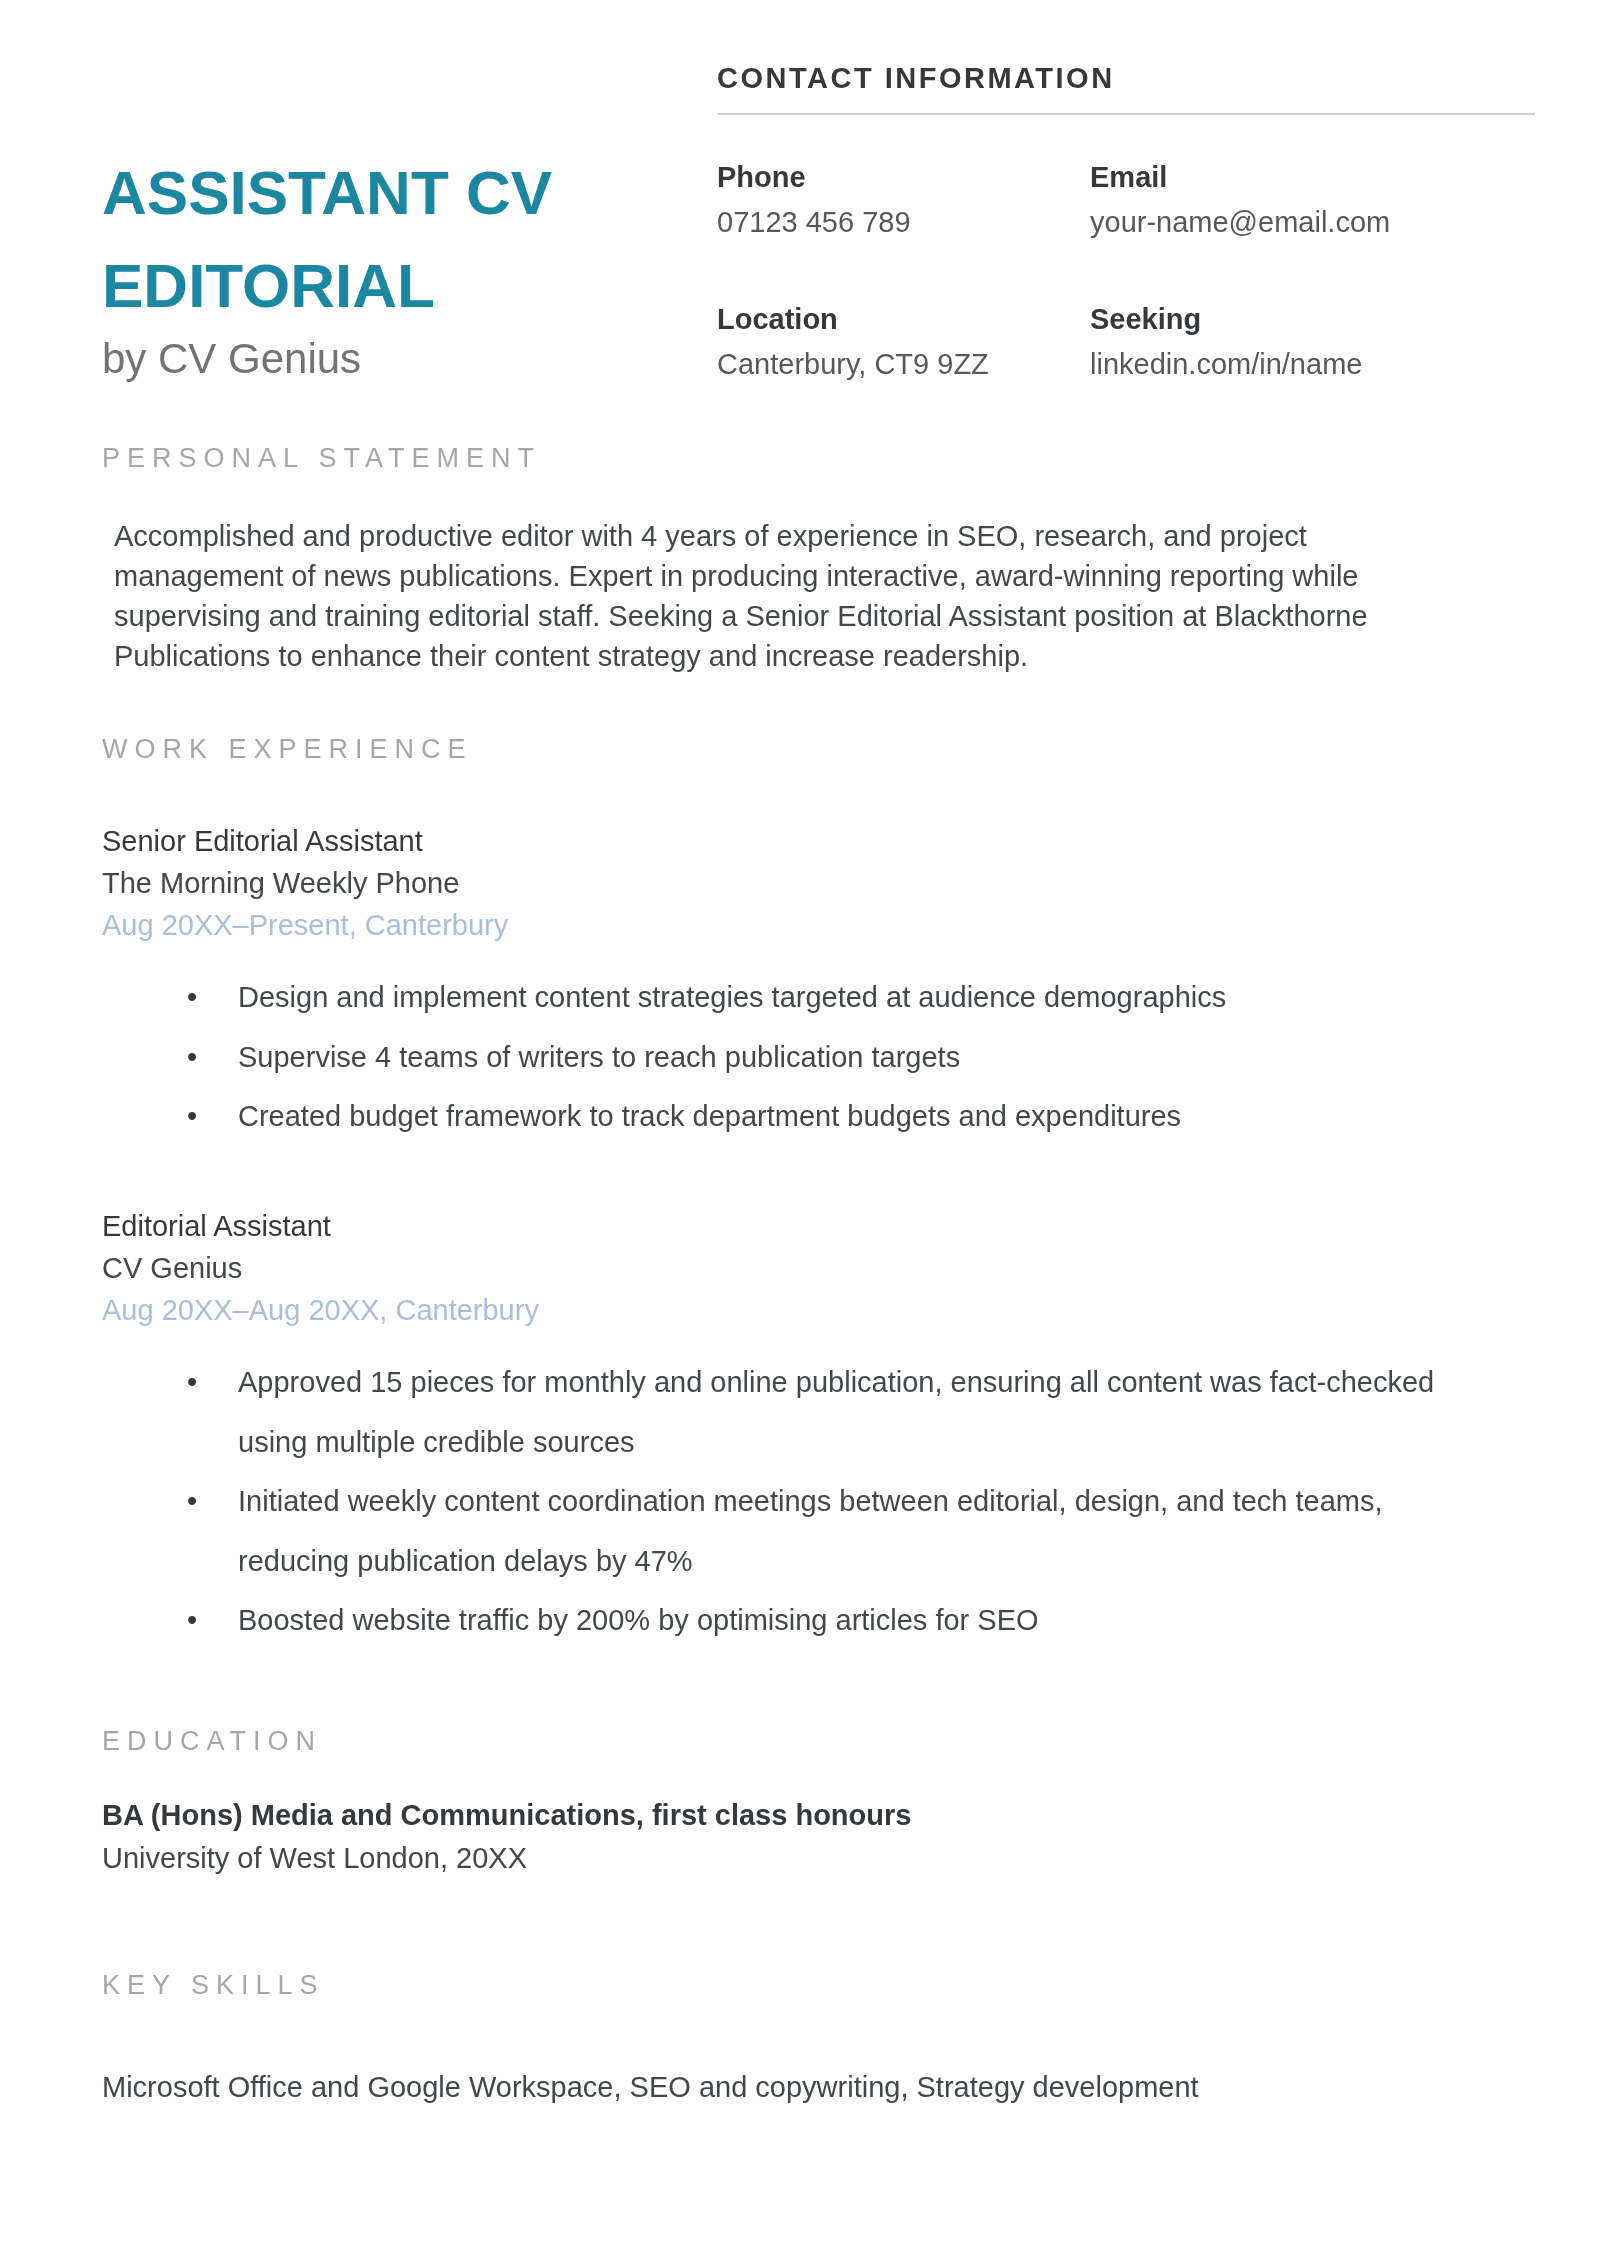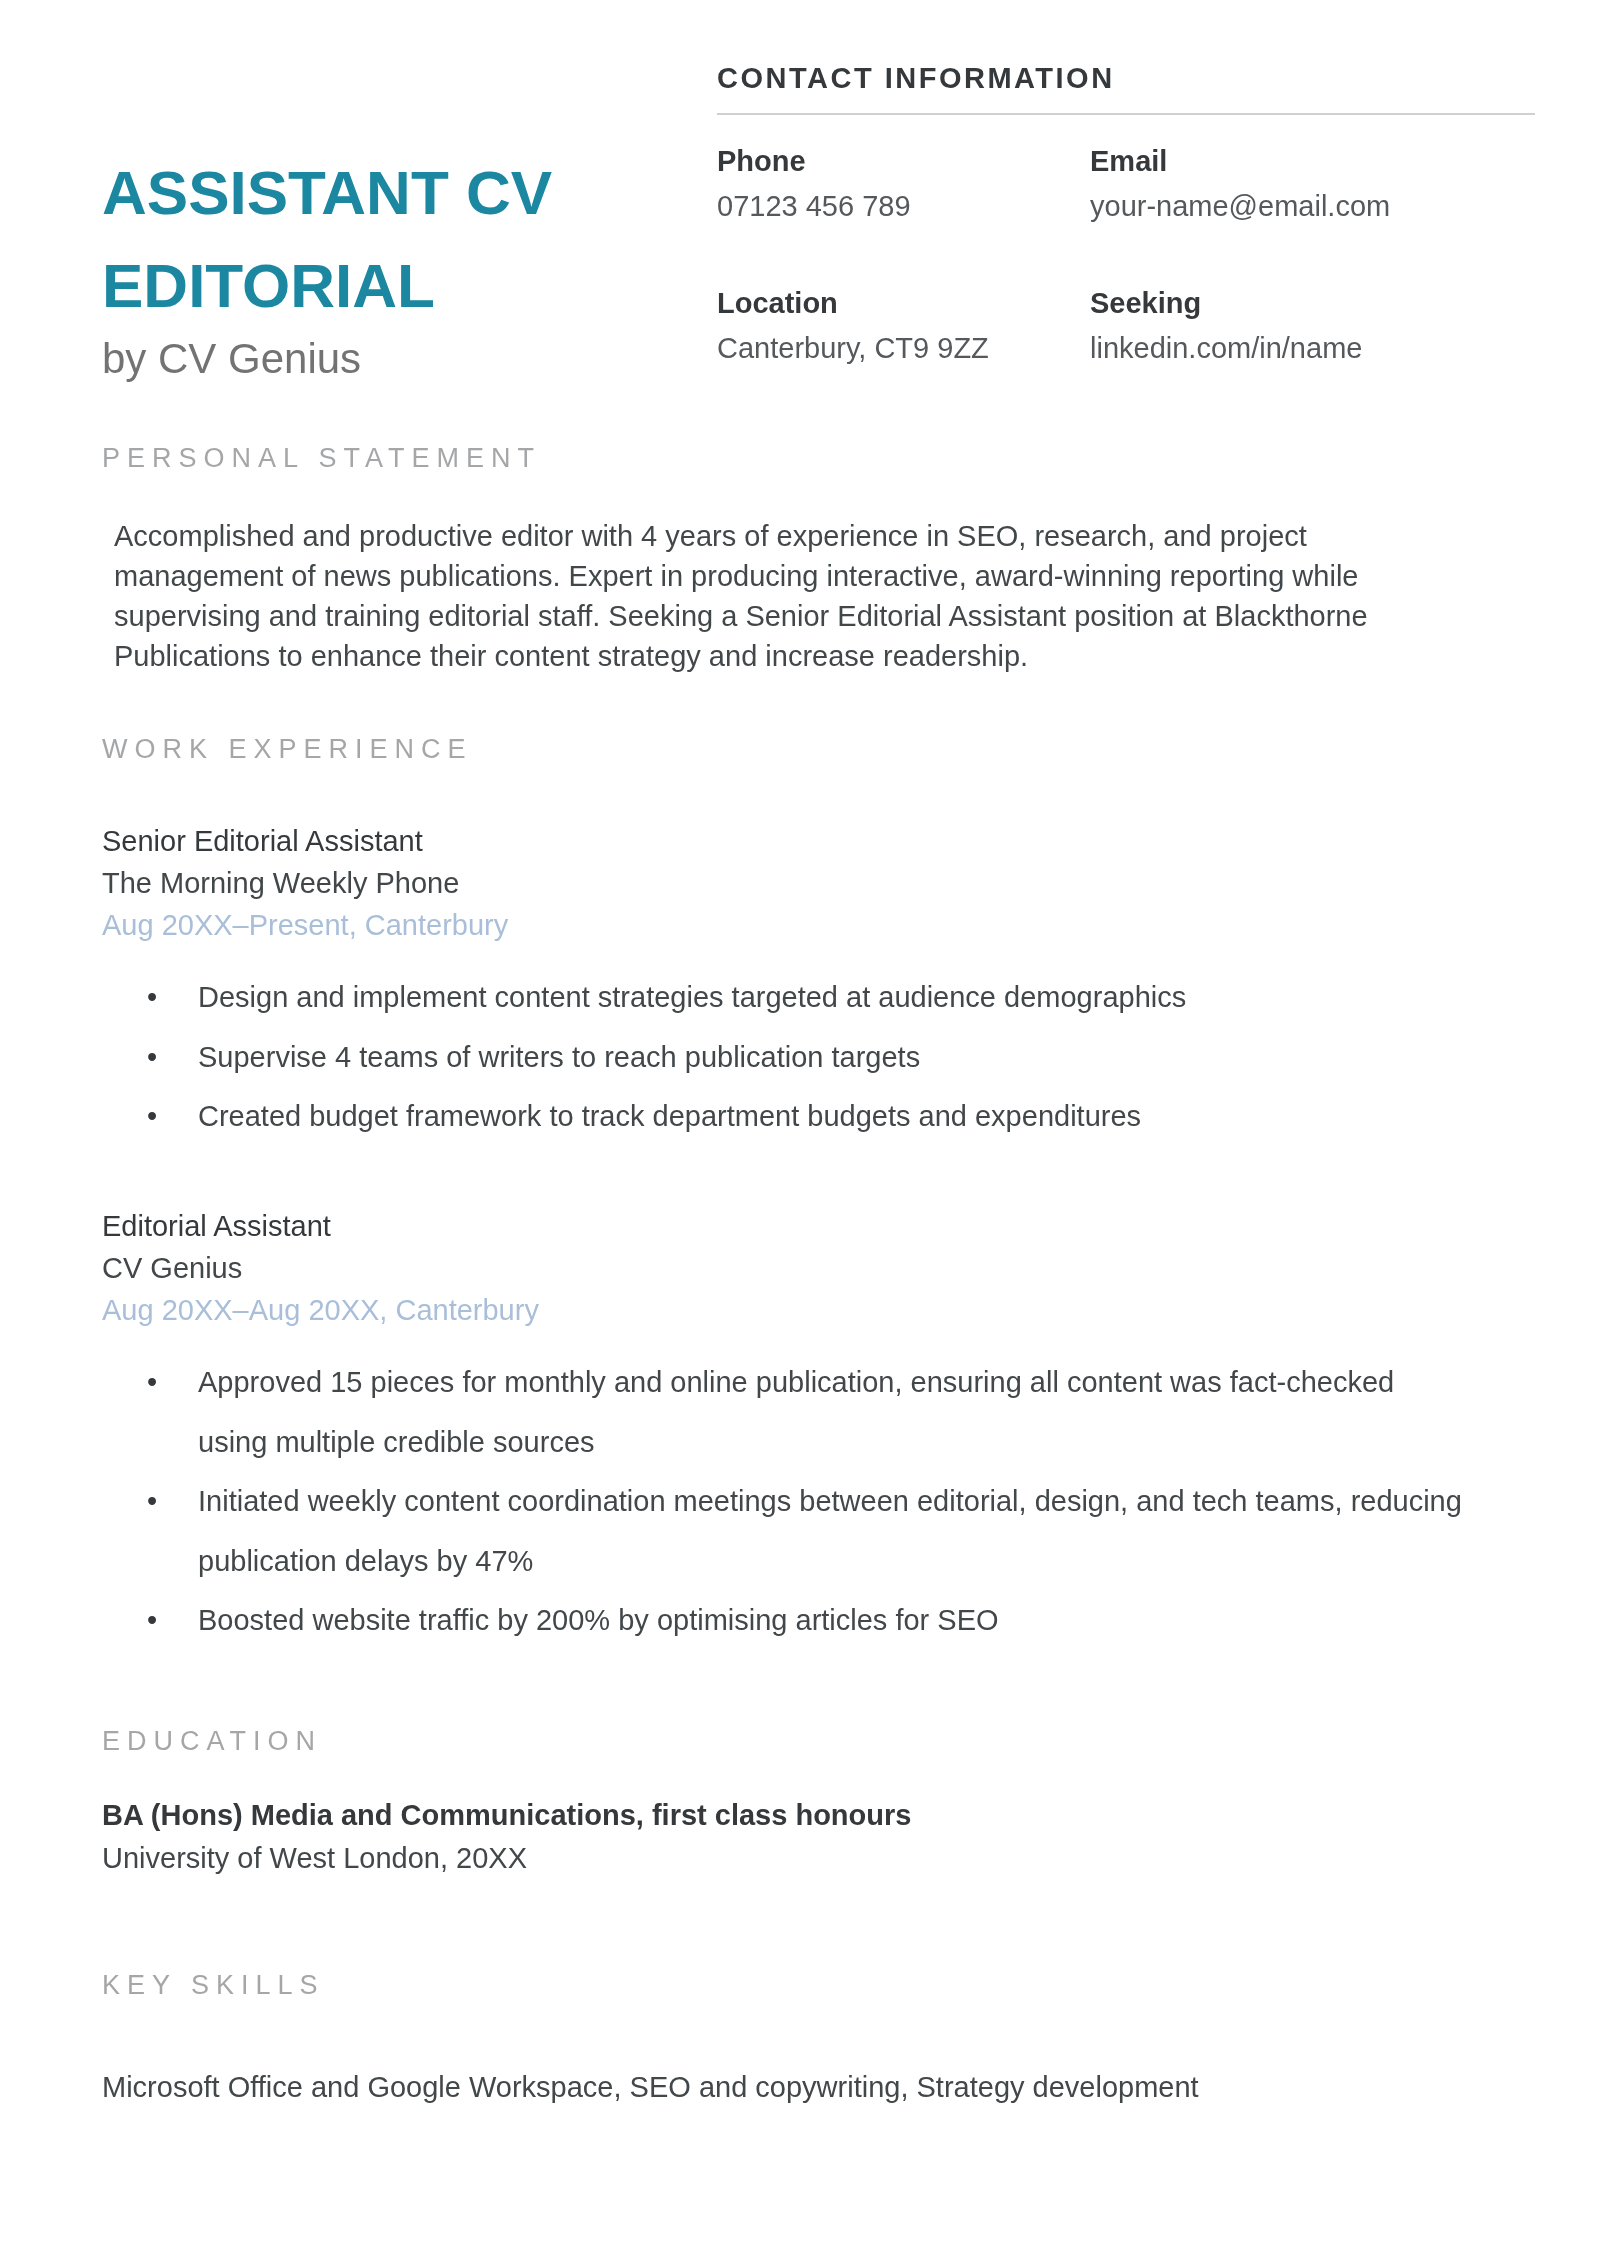--- a/index.html
+++ b/index.html
@@ -36,21 +36,21 @@
     font-size: 29px;
     font-weight: 700;
     letter-spacing: 2.5px;
     color: #35393c;
   }
   .contact-divider { height: 2px; background: #d0d0d0; margin-top: 18px; }
   .contact-grid {
     display: grid;
     grid-template-columns: 373px 1fr;
     row-gap: 64px;
-    margin-top: 30px;
+    margin-top: 46px;
   }
   .cfield-label { font-size: 29px; font-weight: 700; color: #35393c; }
   .cfield-value { font-size: 29px; color: #55595c; margin-top: 12px; }
 
   
   .section-header {
     margin: 0;
     font-size: 27px;
     font-weight: 400;
     letter-spacing: 7px;
@@ -74,21 +74,21 @@
   .job-dates { font-size: 29px; margin-top: 9px; color: #a9bed8; }
   .job-bullets {
     list-style: none;
     margin: 26px 0 0 96px;
     padding: 0;
     font-size: 29px;
     line-height: 2.05;
     color: #42474a;
     max-width: 1270px;
   }
-  .job-bullets li { position: relative; }
+  .job-bullets li { position: relative; margin-left: 40px; }
   .job-bullets li::before {
     content: "\2022";
     position: absolute;
     left: -51px;
     color: #35393c;
   }
 
   .edu-section { margin-top: 75px; }
   .edu-degree { margin-top: 42px; font-size: 29px; font-weight: 700; color: #35393c; }
   .edu-school { margin-top: 10px; font-size: 29px; color: #42474a; }

